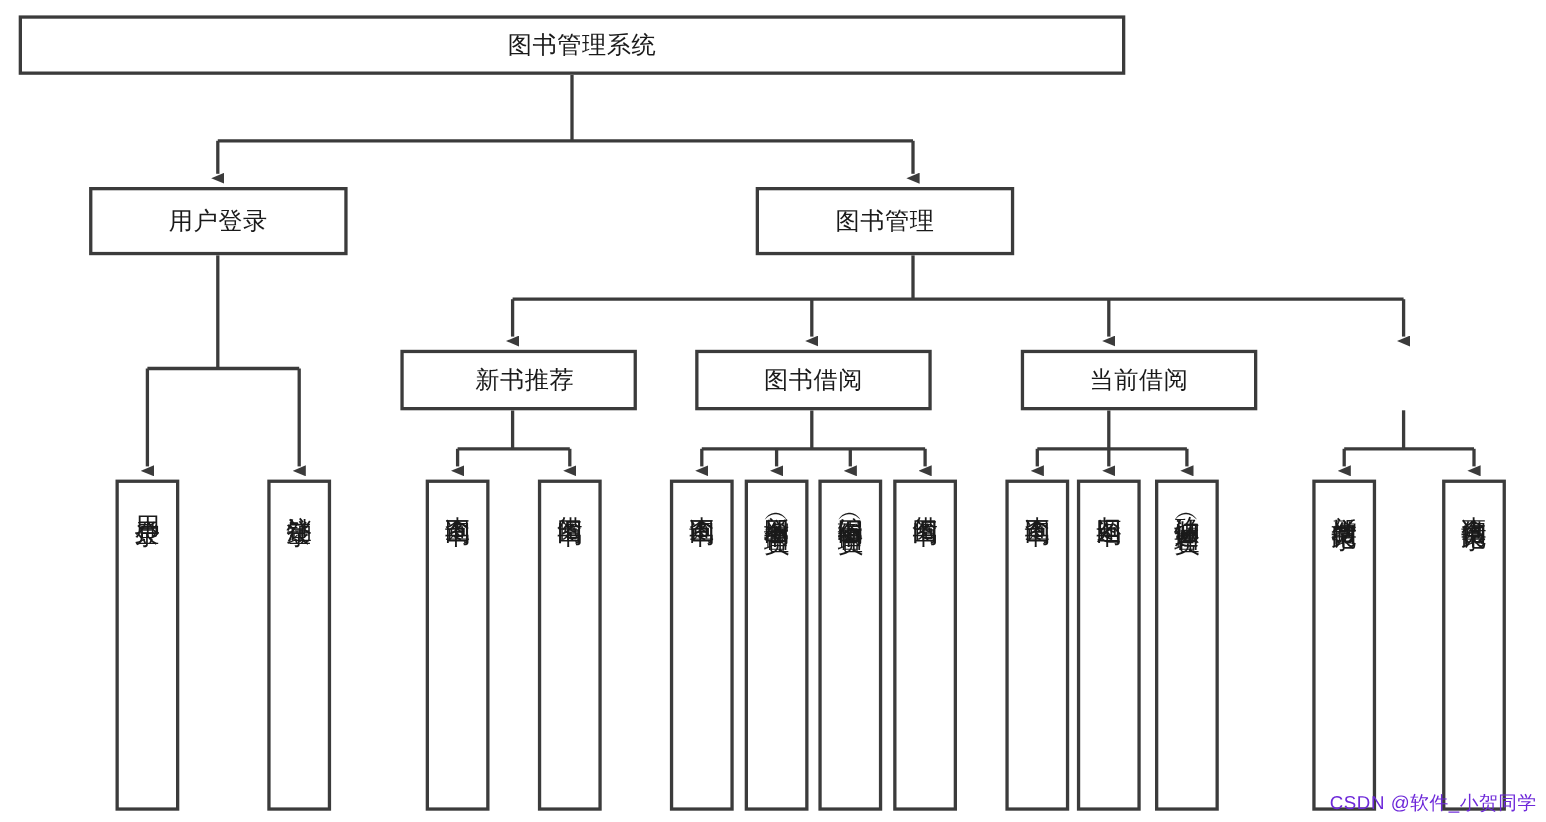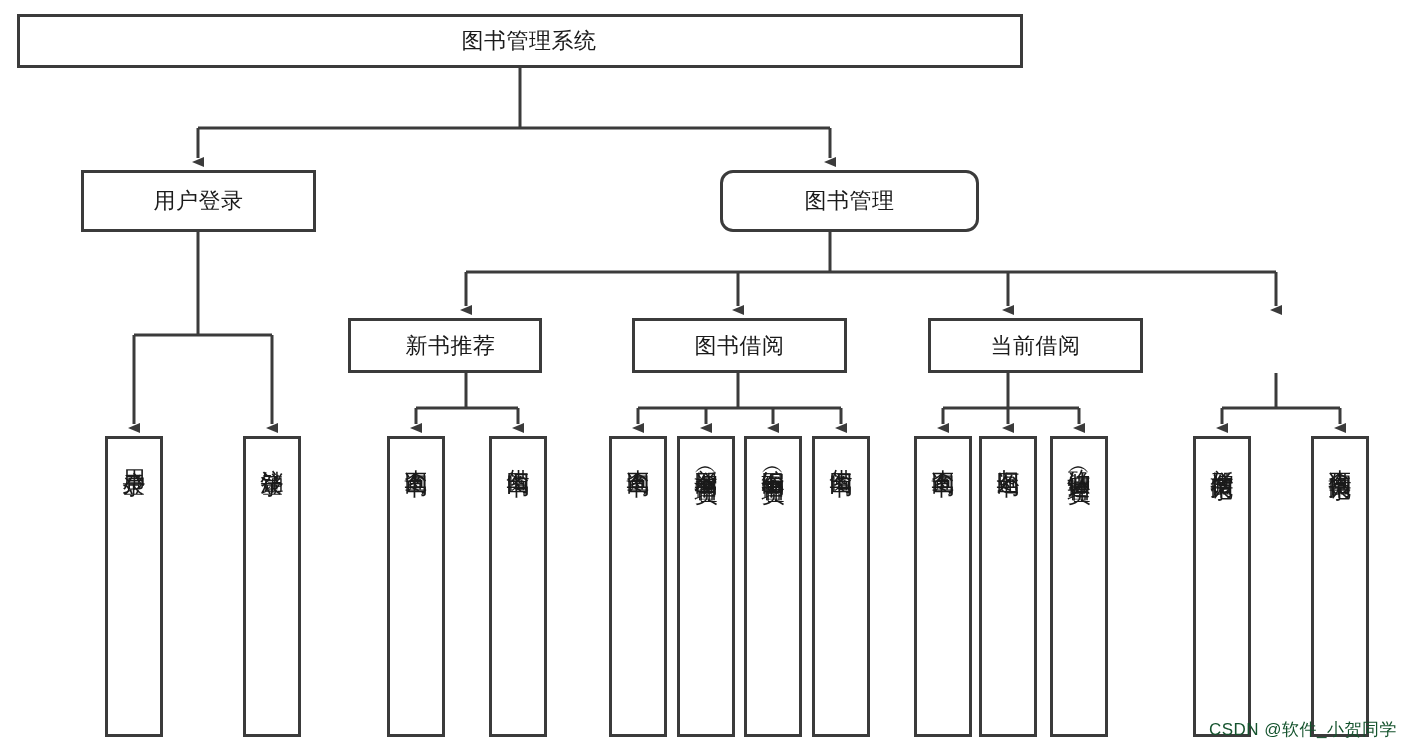--- a/index.html
+++ b/index.html
@@ -53,21 +53,21 @@
     font-size: 23px;
     letter-spacing: 2px;
     line-height: 1;
     white-space: nowrap;
   }
   .watermark {
     position: absolute;
     right: 8px;
     bottom: 6px;
     font-size: 17px;
-    color: #14532d;
+    color: #6d28d9;
     letter-spacing: 0.5px;
     white-space: nowrap;
     pointer-events: none;
   }
 </style>
 </head>
 <body>
 
 <div id="diagram-root">
 
@@ -122,25 +122,25 @@
     </g>
   </svg>
 
   <div class="node" style="left:17px; top:14px; width:1006px; height:54px;padding-left:18px;">
     <span class="label">图书管理系统</span>
   </div>
 
   <div class="node" style="left:81px; top:170px; width:235px; height:62px;">
     <span class="label">用户登录</span>
   </div>
-  <div class="node" style="left:720px; top:170px; width:259px; height:62px;border-radius:13px;">
+  <div class="node" style="left:687px; top:170px; width:235px; height:62px;">
     <span class="label">图书管理</span>
   </div>
 
-  <div class="node" style="left:348px; top:318px; width:194px; height:55px;padding-left:11px;">
+  <div class="node" style="left:364px; top:318px; width:215px; height:55px;padding-left:11px;">
     <span class="label">新书推荐</span>
   </div>
   <div class="node" style="left:632px; top:318px; width:215px; height:55px;align-items:center;">
     <span class="label">图书借阅</span>
   </div>
   <div class="node" style="left:902px; top:318px; width:215px; height:55px;margin-left:26px;">
     <span class="label">当前借阅</span>
   </div>
 
   <div class="node vertical" style="left:105px; top:436px; width:58px; height:301px;">

